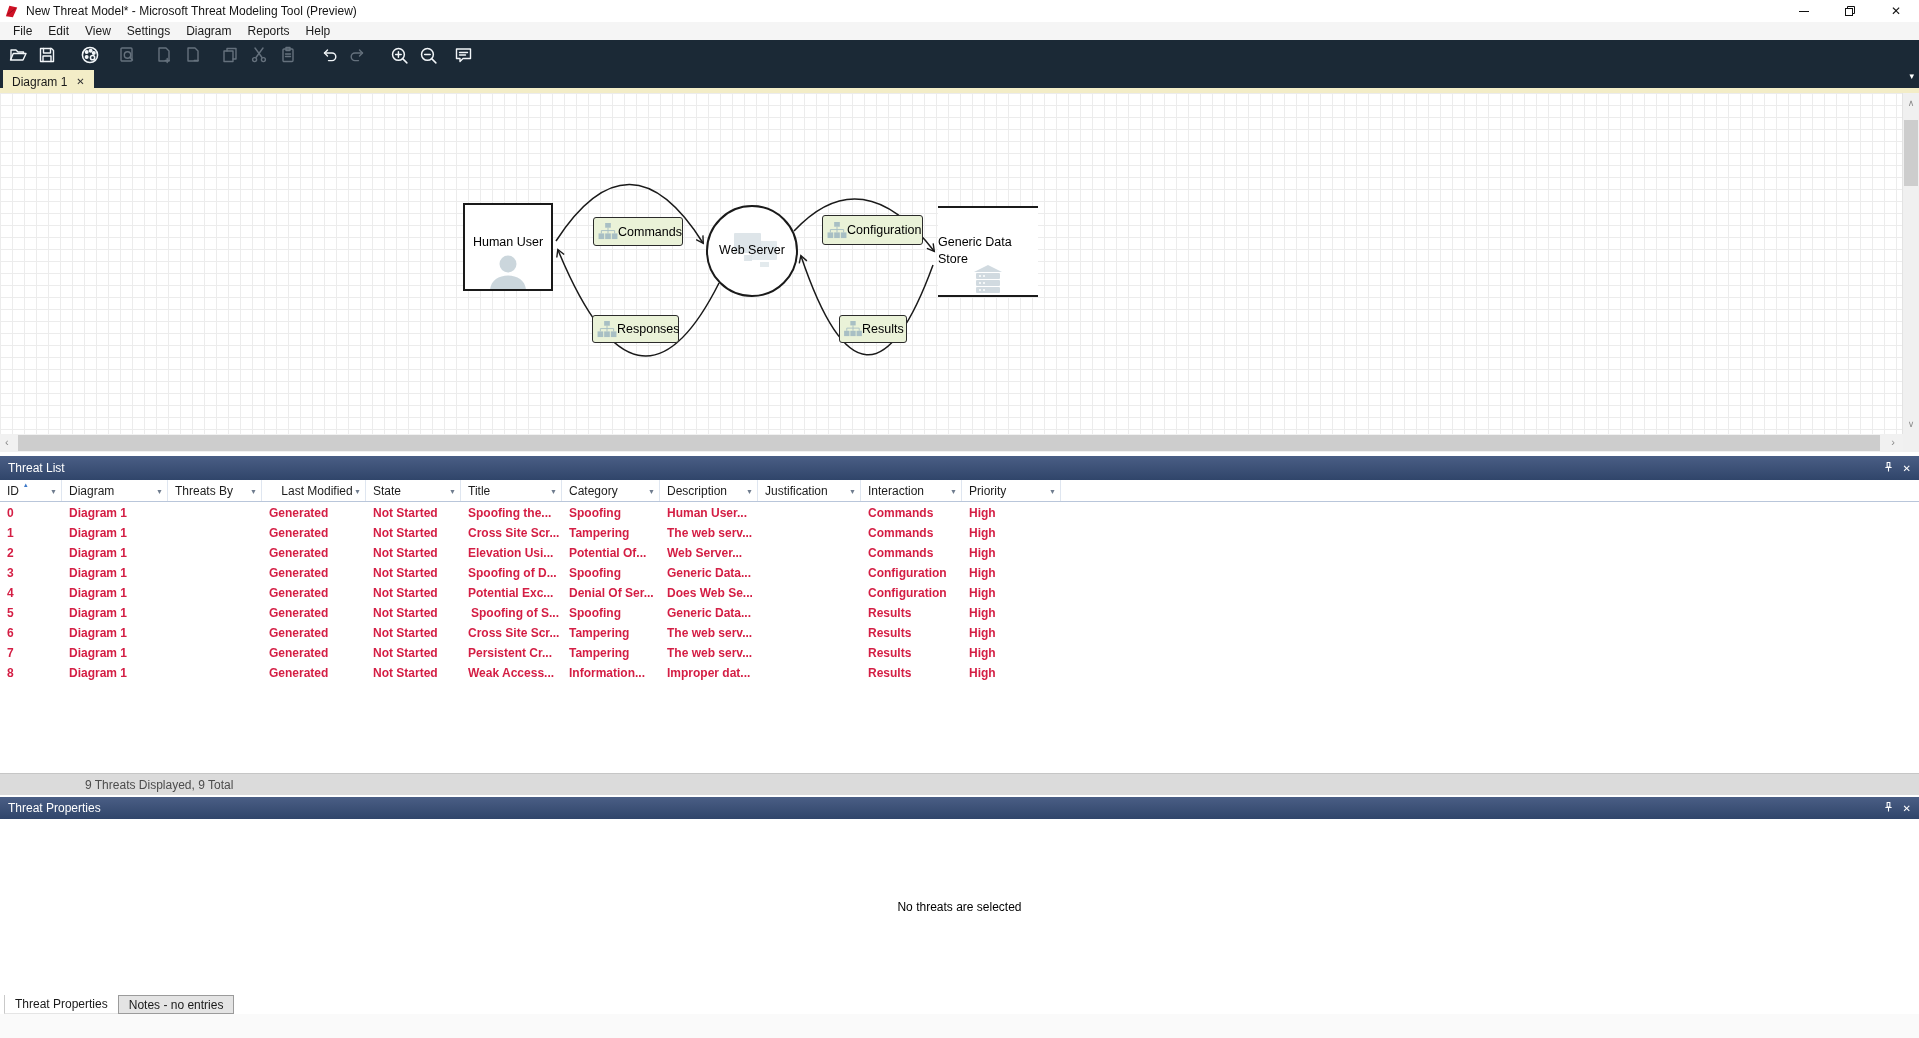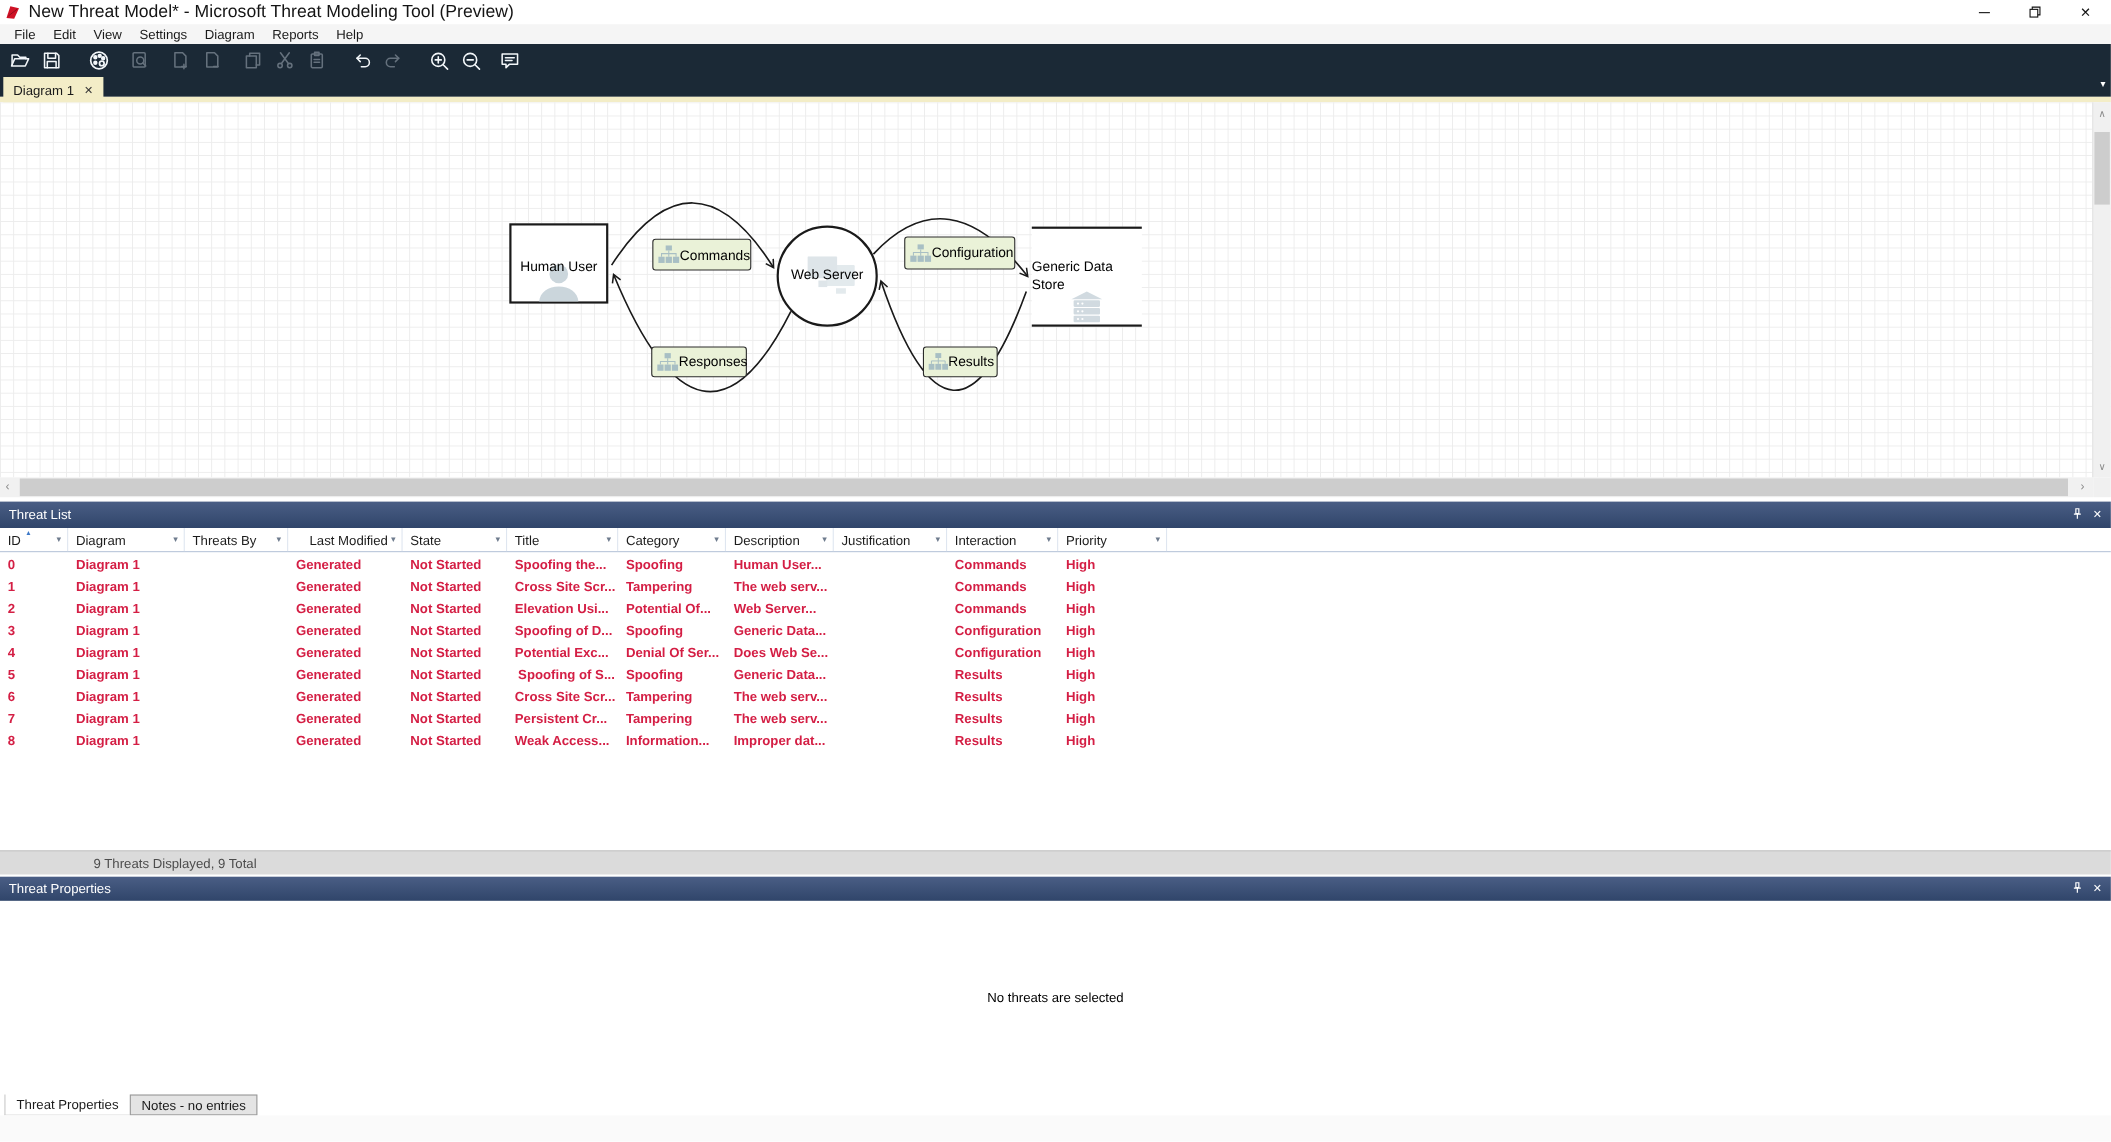--- a/index.html
+++ b/index.html
@@ -1,21 +1,21 @@
 <!DOCTYPE html>
 <html><head>
 <meta charset="utf-8">
 <style>
   html,body{margin:0;padding:0;}
   body{width:1919px;height:1038px;position:relative;overflow:hidden;background:#fff;
        font-family:"Liberation Sans",sans-serif;-webkit-user-select:none;user-select:none;}
   
   .titlebar{position:absolute;left:0;top:0;width:100%;height:22px;background:#fff;display:flex;align-items:center;}
   .app-icon{width:14px;height:14px;margin:0 7px 0 5px;}
-  .title-text{font-size:16px;color:#141414;}
+  .title-text{font-size:12px;color:#141414;}
   .win-controls{margin-left:auto;display:flex;height:100%;}
   .win-btn{width:46px;display:flex;align-items:center;justify-content:center;color:#111;font-size:12px;}
   .min-glyph{display:inline-block;width:10px;border-top:1px solid #111;}
   
   .menubar{position:absolute;left:0;top:22px;width:100%;height:18px;background:#f5f5f5;display:flex;align-items:center;padding-left:5px;box-sizing:border-box;}
   .menu-item{font-size:12px;color:#1a1a1a;padding:0 8px;}
   
   .toolbar{position:absolute;left:0;top:40px;width:100%;height:30px;background:#1b2936;display:flex;align-items:center;padding-left:6px;box-sizing:border-box;gap:5px;}
   .ticon{width:24px;height:24px;display:flex;align-items:center;justify-content:center;flex:0 0 auto;}
   .ticon.on{color:#f2f6f9;} .ticon.off{color:#65717d;}
@@ -27,21 +27,21 @@
   .dtab{position:absolute;left:3px;top:70px;height:23px;background:#f3edc7;display:flex;align-items:center;padding:0 9px;gap:9px;z-index:3;}
   .dtab-label{font-size:12px;color:#1a1a1a;}
   .dtab-close{font-size:10px;color:#333;}
   .tab-dd{position:absolute;right:5px;top:71px;color:#fff;font-size:9px;z-index:3;}
   
   .canvas{position:absolute;left:0;top:93px;width:100%;height:341px;background-color:#fff;
     background-image:linear-gradient(to right,#ececec 1px,transparent 1px),linear-gradient(to bottom,#ececec 1px,transparent 1px);
     background-size:12px 12px;}
   .flows-svg{position:absolute;left:0;top:0;width:1919px;height:341px;}
   .node{position:absolute;box-sizing:border-box;font-size:12.5px;color:#000;}
-  .node-rect{left:463px;top:110px;width:90px;height:73px;border:2px solid #1a1a1a;background:#fff;overflow:hidden;text-align:center;}
+  .node-rect{left:463px;top:110px;width:90px;height:88px;border:2px solid #1a1a1a;background:#fff;overflow:hidden;text-align:center;}
   .node-rect .nlabel{margin-top:30px;position:relative;z-index:2;}
   .node-rect svg{position:absolute;left:50%;bottom:-2px;transform:translateX(-50%);opacity:.9;}
   .node-circle{left:706px;top:112px;width:92px;height:92px;border:2px solid #1a1a1a;border-radius:50%;background:#fff;overflow:hidden;text-align:center;}
   .node-circle .nlabel{margin-top:36px;position:relative;z-index:2;}
   .node-circle svg{position:absolute;left:26px;top:26px;opacity:.65;}
   .node-store{left:938px;top:113px;width:100px;height:91px;border-top:2px solid #1a1a1a;border-bottom:2px solid #1a1a1a;background:#fff;text-align:left;line-height:1.35;overflow:hidden;}
   .node-store .nlabel{margin-top:26px;position:relative;z-index:2;}
   .node-store svg{position:absolute;left:50%;bottom:0;transform:translateX(-50%);opacity:.8;}
   .flow-label{position:absolute;box-sizing:border-box;background:#eaf2d8;border:1px solid #2b2b2b;border-radius:3px;display:flex;align-items:center;justify-content:space-between;padding:0 5px 0 4px;font-size:12.5px;color:#000;}
   .flow-label svg{color:#a8bfc4;flex:0 0 auto;}

